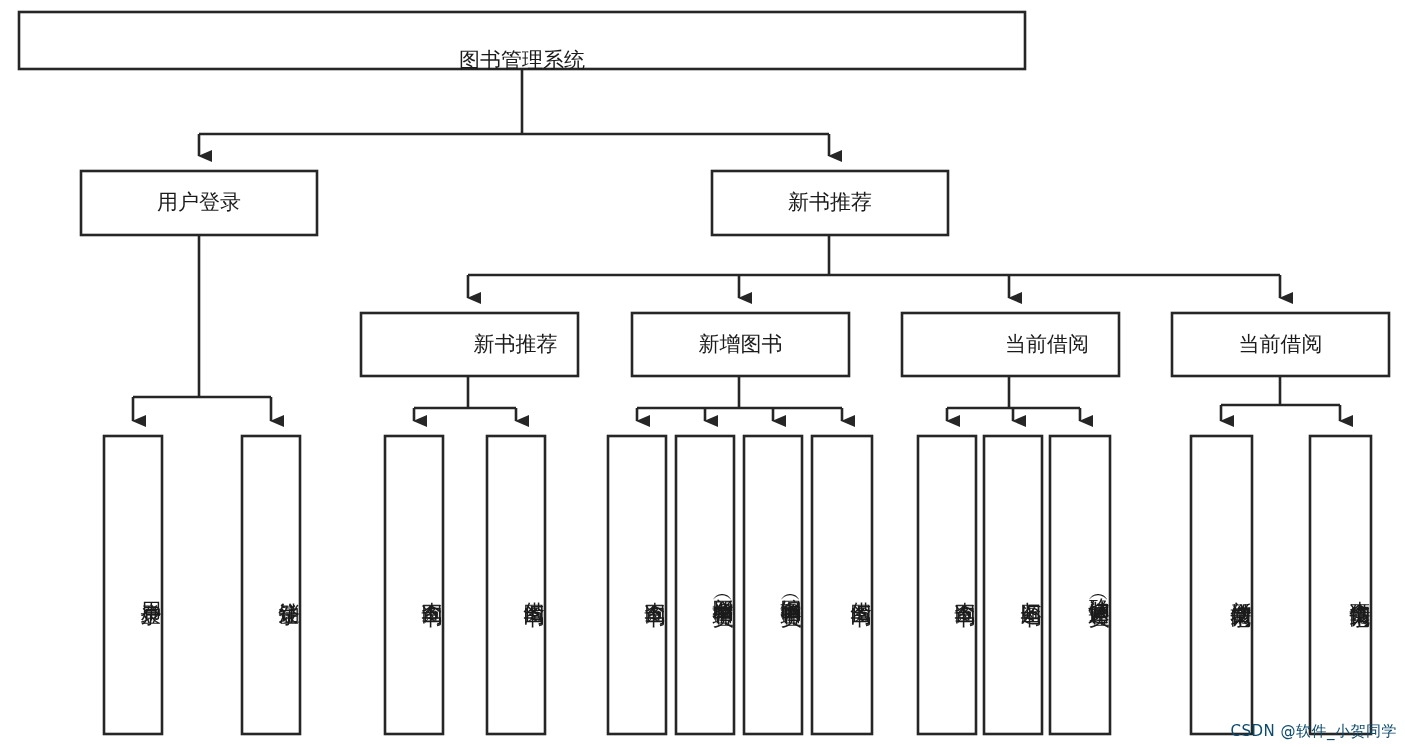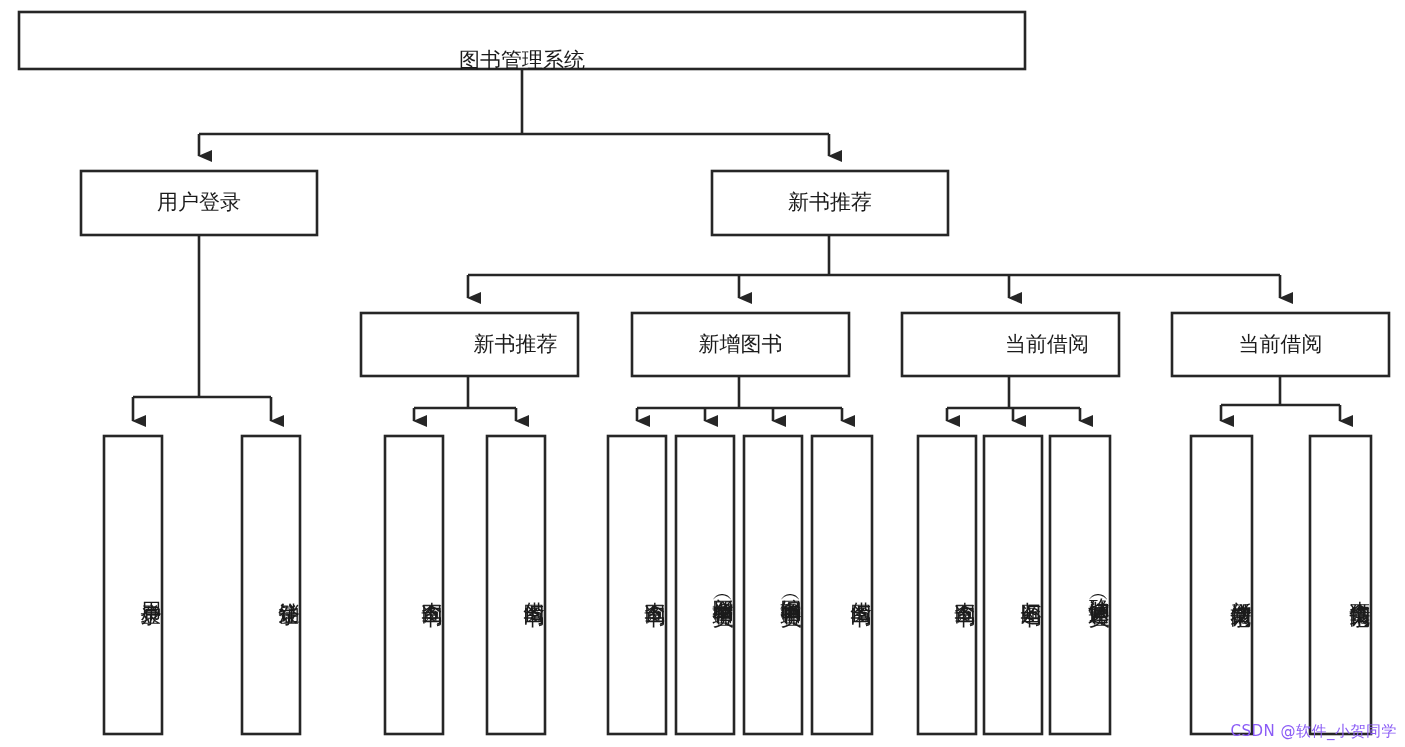--- a/index.html
+++ b/index.html
@@ -64,21 +64,21 @@
     align-items: flex-start;
     justify-content: center;
     padding-top: 6px;
     box-sizing: border-box;
   }
   .watermark {
     position: absolute;
     right: 8px;
     bottom: 6px;
     font-size: 15px;
-    color: #8b5cf6;
+    color: #0c4a6e;
     font-family: "DejaVu Sans", "Liberation Sans", sans-serif;
     white-space: nowrap;
     letter-spacing: 0.5px;
   }
 </style>
 </head>
 <body>
 
 <div id="diagram-root">
 

